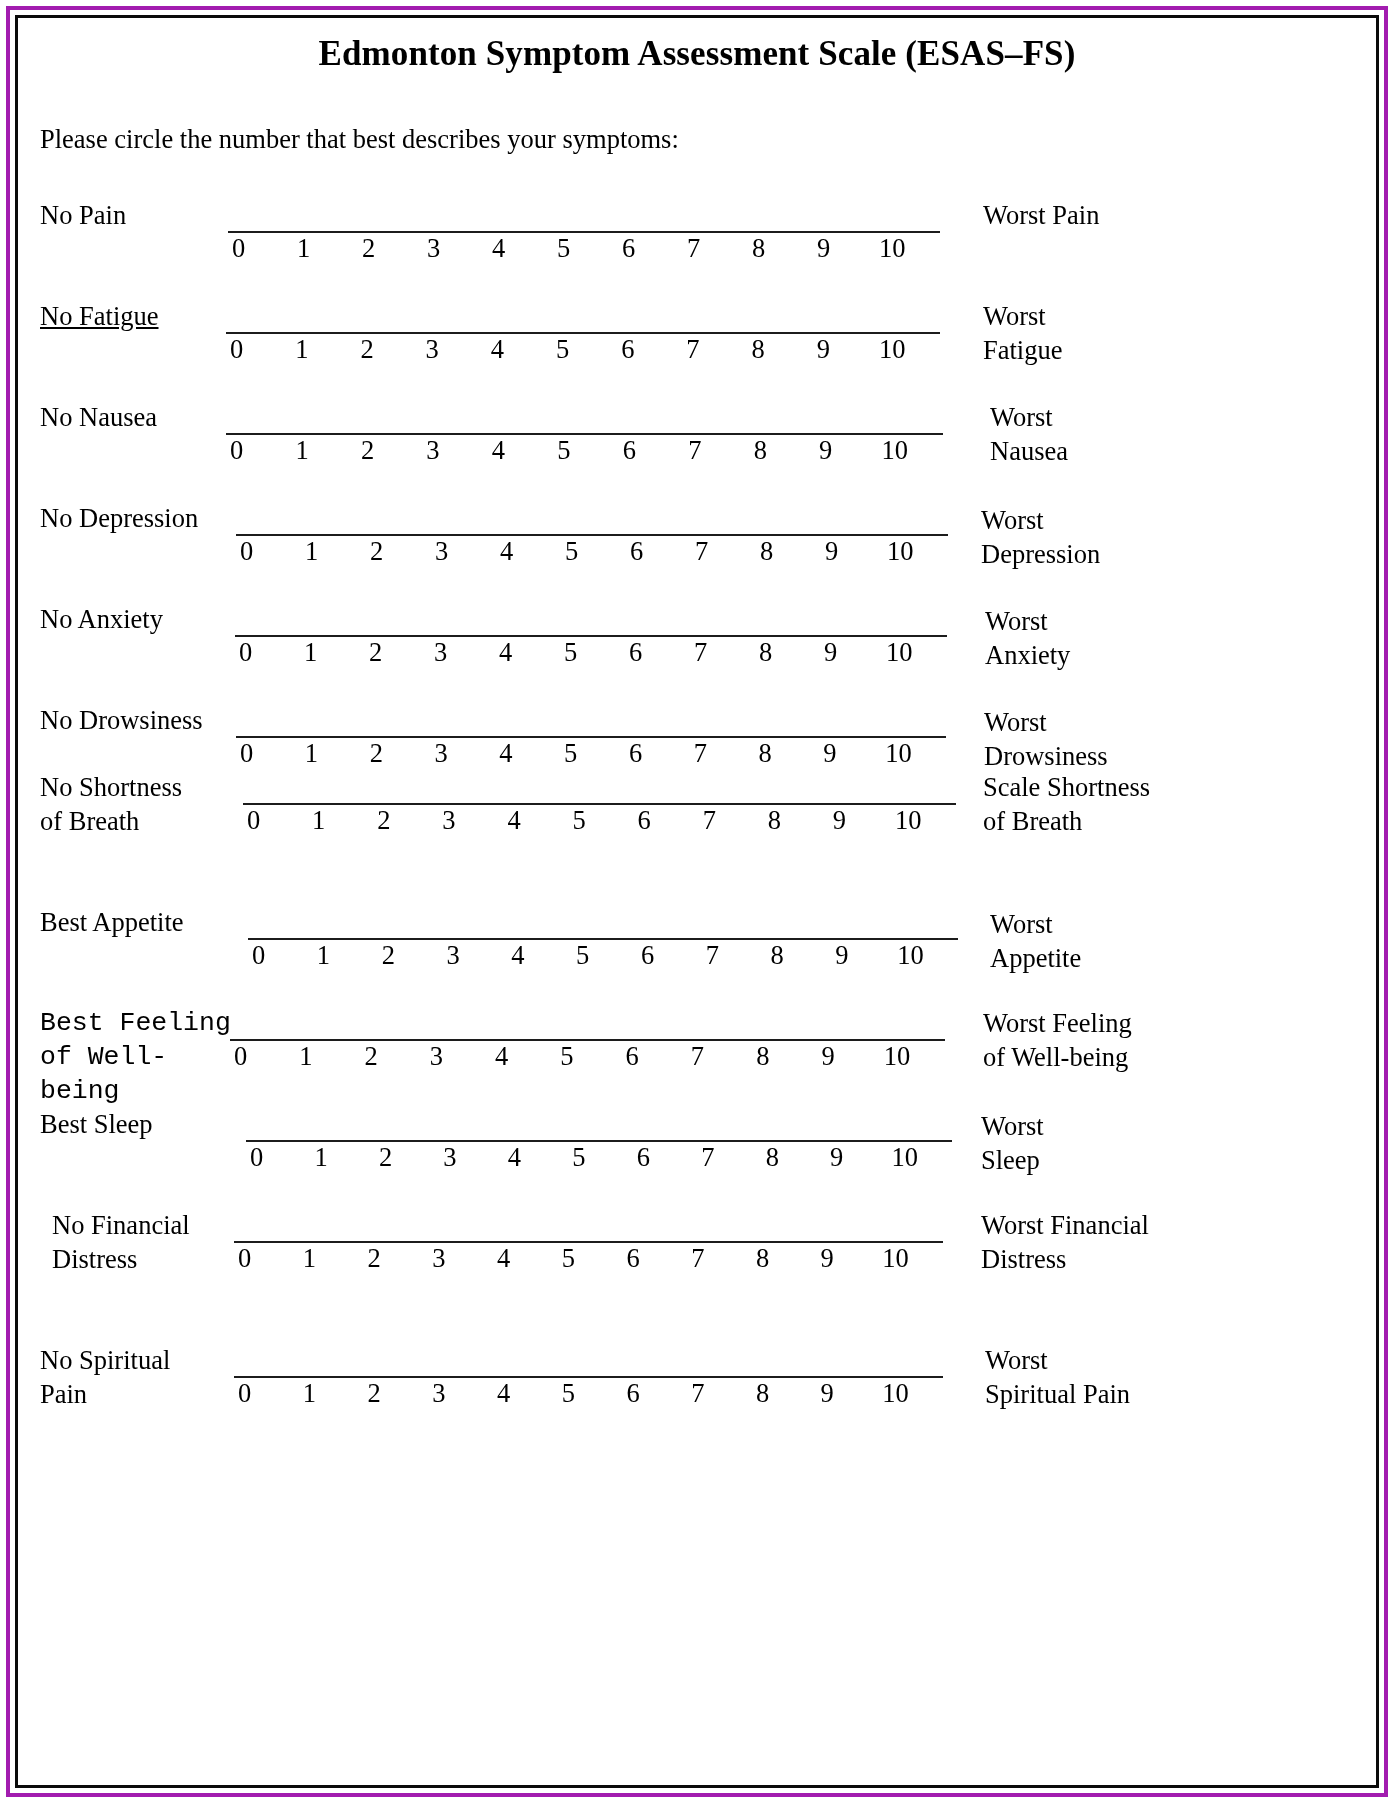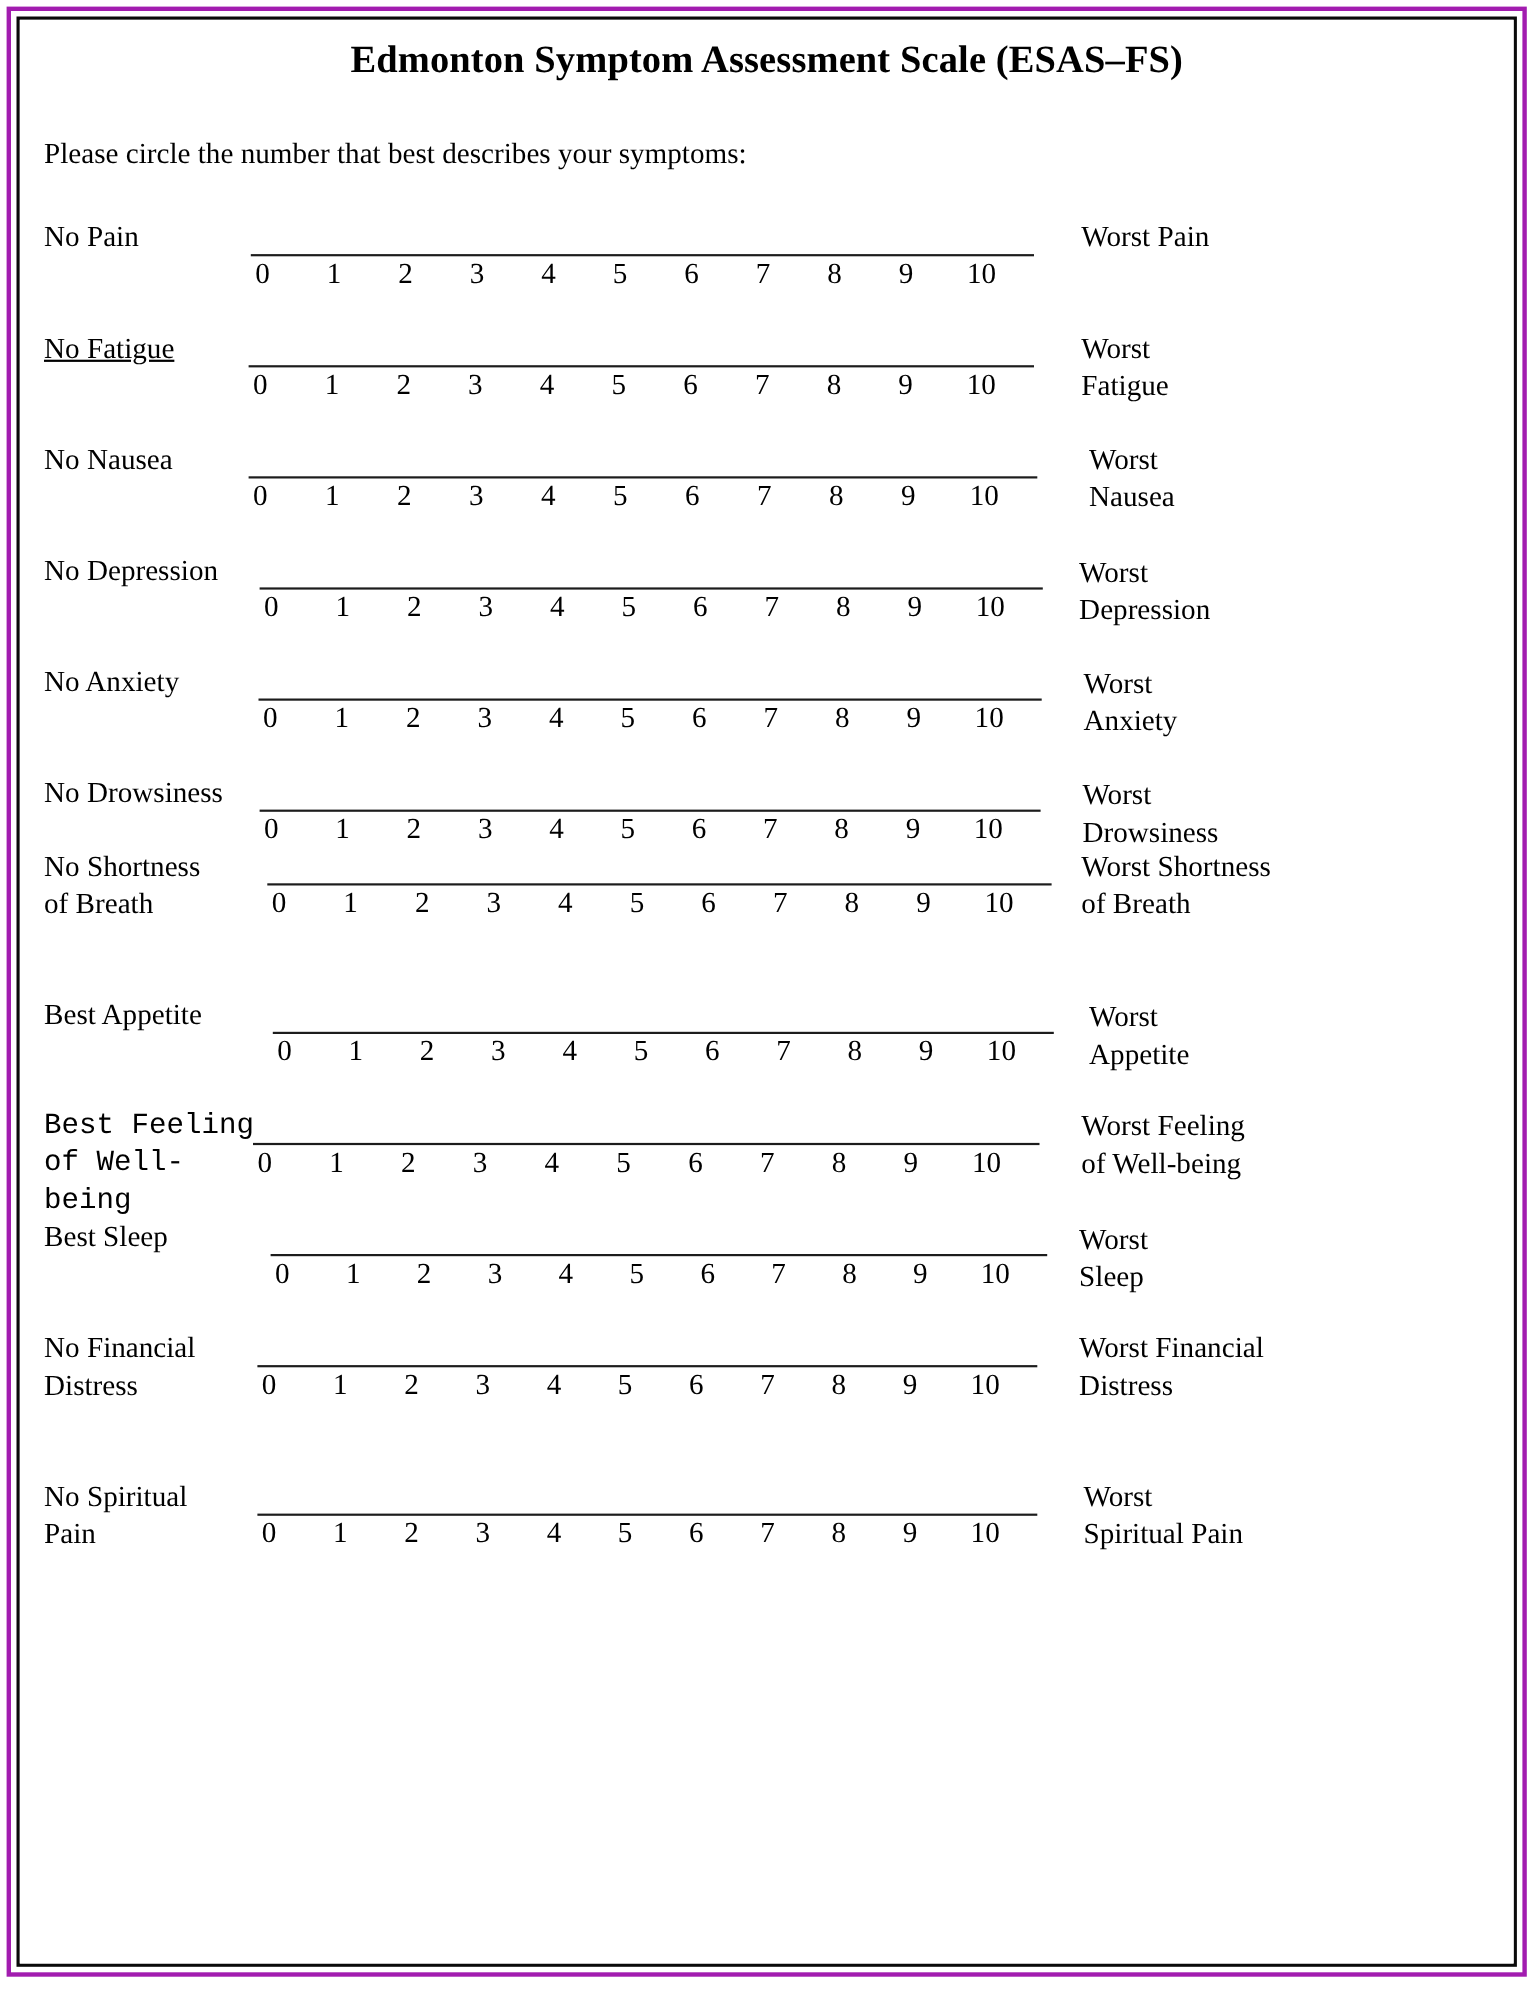--- a/index.html
+++ b/index.html
@@ -269,21 +269,21 @@
                 <span class="tick">3</span>
                 <span class="tick">4</span>
                 <span class="tick">5</span>
                 <span class="tick">6</span>
                 <span class="tick">7</span>
                 <span class="tick">8</span>
                 <span class="tick">9</span>
                 <span class="tick">10</span>
               </div>
             </div>
-            <div class="row-right" style="left: 965px; top: 0px;"><span>Worst Shortness</span><span class="lbl-r2">of Breath</span></div>
+            <div class="row-right" style="left: 965px; top: 0px;"><span>Scale Shortness</span><span class="lbl-r2">of Breath</span></div>
           </div>
           <div class="scale-row" style="position: absolute; left: 0px; top: 707px; width: 100%;">
             <div class="row-left" style="top: 0px;"><span>Best Appetite</span></div>
             <div class="row-scale" style="left: 230px; width: 710px;">
               <div class="rule" style="margin-top: 33px;"></div>
               <div class="ticks">
                 <span class="tick">0</span>
                 <span class="tick">1</span>
                 <span class="tick">2</span>
                 <span class="tick">3</span>
@@ -332,21 +332,21 @@
                 <span class="tick">6</span>
                 <span class="tick">7</span>
                 <span class="tick">8</span>
                 <span class="tick">9</span>
                 <span class="tick">10</span>
               </div>
             </div>
             <div class="row-right" style="left: 963px; top: 2px;"><span>Worst</span><span class="lbl-r2">Sleep</span></div>
           </div>
           <div class="scale-row" style="position: absolute; left: 0px; top: 1010px; width: 100%;">
-            <div class="row-left" style="top: 0px;"><span>No Financial</span><span class="lbl-l2">Distress</span></div>
+            <div class="row-left" style="top: 0px; margin-left: 12px;"><span>No Financial</span><span class="lbl-l2">Distress</span></div>
             <div class="row-scale" style="left: 216px; width: 709px;">
               <div class="rule" style="margin-top: 33px;"></div>
               <div class="ticks">
                 <span class="tick">0</span>
                 <span class="tick">1</span>
                 <span class="tick">2</span>
                 <span class="tick">3</span>
                 <span class="tick">4</span>
                 <span class="tick">5</span>
                 <span class="tick">6</span>

